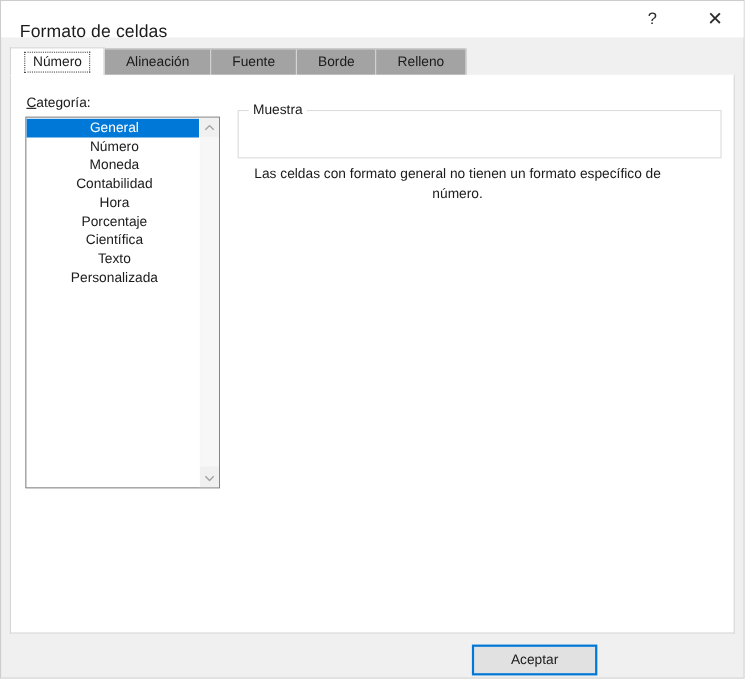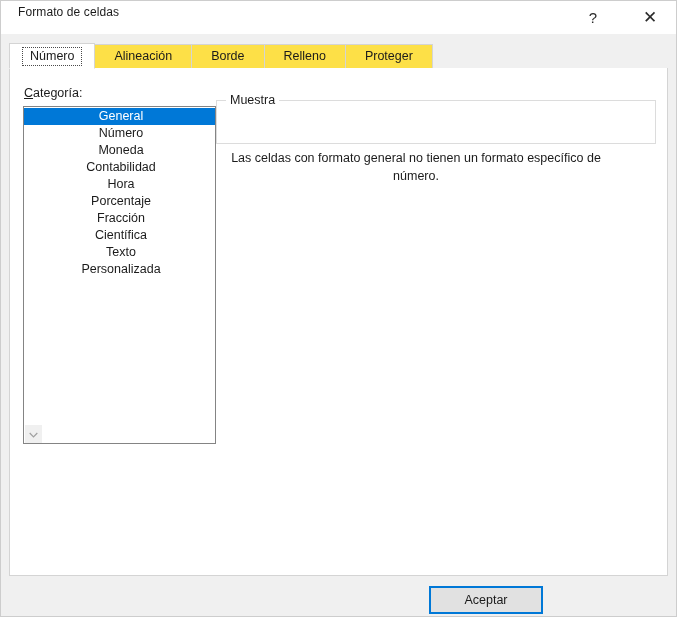--- a/index.html
+++ b/index.html
@@ -34,22 +34,22 @@
   #titlebar {
     position: absolute;
     left: 0; top: 0;
     width: 675px;
     height: 33px;
     background: #ffffff;
   }
   #title-text {
     position: absolute;
     left: 17px;
-    top: 4px;
-    font-size: 12px;
+    top: 20px;
+    font-size: 16px;
     color: #1b1b1b;
     letter-spacing: .1px;
     white-space: nowrap;
   }
   .titlebar-btn {
     position: absolute;
     top: 0;
     height: 32px;
     width: 46px;
     background: transparent;
@@ -79,21 +79,21 @@
     width: 659px;
     height: 26px;
     display: flex;
     align-items: flex-end;
   }
   .tab {
     height: 25px;
     box-sizing: border-box;
     border: 1px solid #d4d4d4;
     border-bottom: 1px solid #d4d4d4;
-    background: #fde047;
+    background: #a3a3a3;
     display: flex;
     align-items: center;
     justify-content: center;
     font-size: 12.5px;
     color: #1b1b1b;
     cursor: default;
     padding: 0 12px;
     margin-right: -1px;
     position: relative;
     white-space: nowrap;
@@ -137,28 +137,27 @@
     top: 18px;
     font-size: 12.5px;
     color: #1b1b1b;
   }
   #category-label u { text-decoration: underline; }
 
   #category-listbox {
     position: absolute;
     left: 13px;
     top: 38px;
-    width: 193px;
+    width: 177px;
     height: 338px;
     box-sizing: border-box;
     border: 1px solid #848484;
     background: #ffffff;
     overflow: hidden;
     display: flex;
-    flex-direction: column;
   }
   #category-list {
     flex: 1 1 auto;
     list-style: none;
     margin: 0;
     padding: 1px 0 0 0;
     overflow: hidden;
   }
   .cat-item {
     height: 17px;
@@ -289,43 +288,42 @@
   </div>
 
   <div id="tabstrip">
     <div class="tab active">
       <span class="tab-label-box">Número</span>
     </div>
     <div class="tab">
       <span class="tab-label-box">Alineación</span>
     </div>
     <div class="tab">
+      <span class="tab-label-box">Fuente</span>
+    </div>
+    <div class="tab">
       <span class="tab-label-box">Borde</span>
     </div>
     <div class="tab">
       <span class="tab-label-box">Relleno</span>
-    </div>
-    <div class="tab">
-      <span class="tab-label-box">Proteger</span>
     </div>
   </div>
 
   <div id="content-panel">
 
     <div id="category-label"><u>C</u><span>ategoría:</span></div>
 
     <div id="category-listbox">
       <ul id="category-list">
         <li class="cat-item selected">General</li>
         <li class="cat-item">Número</li>
         <li class="cat-item">Moneda</li>
         <li class="cat-item">Contabilidad</li>
         <li class="cat-item">Hora</li>
         <li class="cat-item">Porcentaje</li>
-        <li class="cat-item">Fracción</li>
         <li class="cat-item">Científica</li>
         <li class="cat-item">Texto</li>
         <li class="cat-item">Personalizada</li>
       </ul>
       <div id="category-scrollbar">
         <div id="category-scroll-thumb"></div>
         <div class="sb-arrow" id="scroll-up-arrow">
           <svg width="9" height="6" viewBox="0 0 9 6" aria-hidden="true">
               <path d="M0.7 5 L4.5 1.2 L8.3 5" fill="none" stroke="#a0a0a0" stroke-width="1.2"></path>
             </svg>

